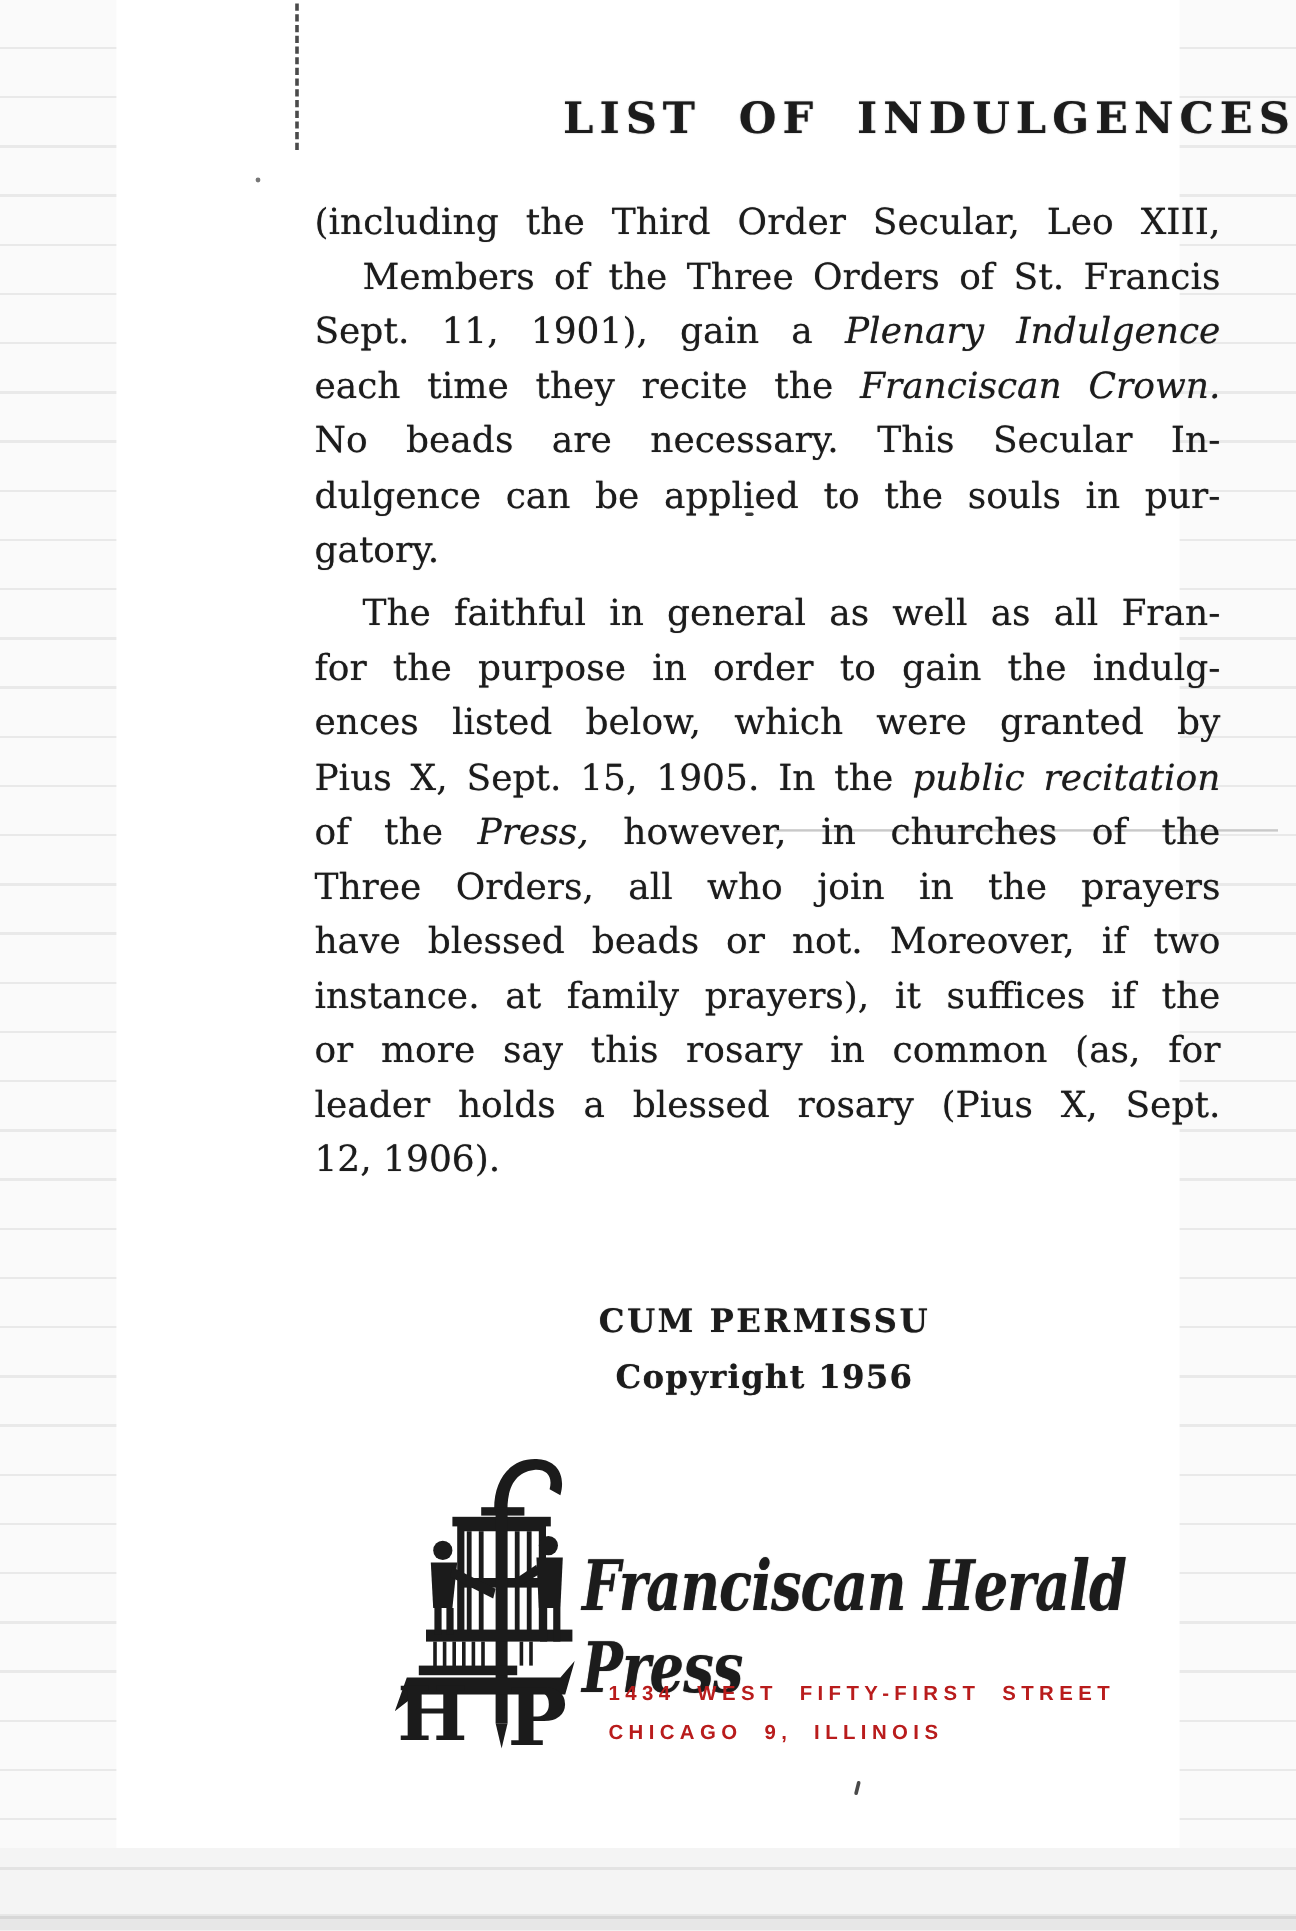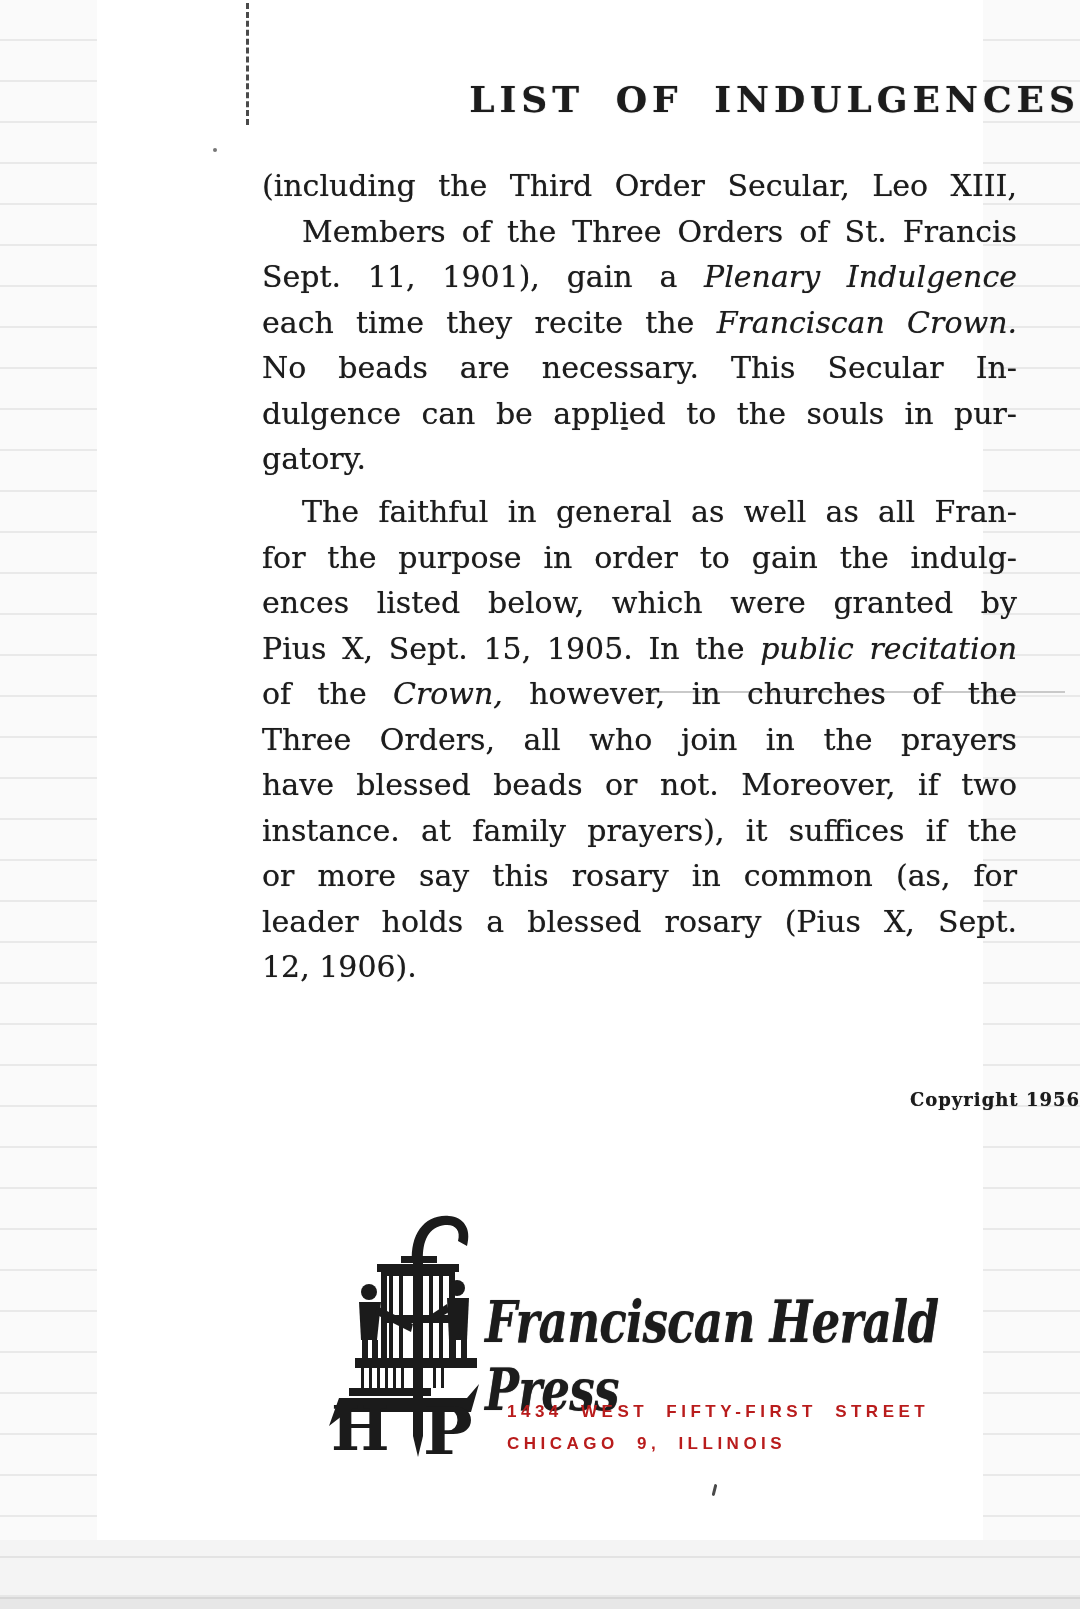--- a/index.html
+++ b/index.html
@@ -35,21 +35,21 @@
     height:45.5px;white-space:normal;
   }
   .tline.indent{padding-left:40px;}
   .tline.last{text-align-last:left;}
   .it{font-style:italic;}
   .permissu-block{
     position:absolute;left:97px;top:1086px;width:886px;text-align:center;
     font-weight:bold;text-shadow:0 0 .7px rgba(0,0,0,.6);
   }
   .permissu-line{font-size:27px;letter-spacing:2px;}
-  .copyright-line{font-size:18px;margin-top:3px;letter-spacing:1px;text-align:right;}
+  .copyright-line{font-size:27px;margin-top:16px;letter-spacing:1px;}
   .press-logo{position:absolute;left:224px;top:1200px;width:158px;height:258px;}
   .press-name{
     position:absolute;left:388px;top:1288px;width:740px;
     font-size:58px;font-weight:bold;font-style:italic;letter-spacing:-1px;
     transform:scaleX(.78);transform-origin:left top;
     text-shadow:0 0 1px rgba(0,0,0,.6);
   }
   .press-address{
     position:absolute;left:410px;top:1402px;
     font-family:"Liberation Sans",sans-serif;font-weight:bold;font-size:17px;
@@ -81,30 +81,31 @@
       <div class="tline last"><span>gatory.</span></div>
     </div>
 
   <div class="scan-strike"></div>
 
   <div id="para2" class="body-text">
       <div class="tline indent"><span>The faithful in general as well as all Fran-</span></div>
       <div class="tline"><span>for the purpose in order to gain the indulg-</span></div>
       <div class="tline"><span>ences listed below, which were granted by</span></div>
       <div class="tline"><span>Pius X, Sept. 15, 1905. In the </span><span class="it">public recitation</span></div>
-      <div class="tline"><span>of the </span><span class="it">Crown,</span><span> however, in churches of the</span></div>
+      <div class="tline"><span>of the </span><span class="it">Press,</span><span> however, in churches of the</span></div>
       <div class="tline"><span>Three Orders, all who join in the prayers</span></div>
       <div class="tline"><span>have blessed beads or not. Moreover, if two</span></div>
       <div class="tline"><span>instance. at family prayers), it suffices if the</span></div>
       <div class="tline"><span>or more say this rosary in common (as, for</span></div>
       <div class="tline"><span>leader holds a blessed rosary (Pius X, Sept.</span></div>
       <div class="tline last"><span>12, 1906).</span></div>
     </div>
 
   <div class="permissu-block">
+    <div class="permissu-line">CUM PERMISSU</div>
     <div class="copyright-line">Copyright 1956</div>
   </div>
 
   <svg class="press-logo" viewBox="0 0 158 258" aria-hidden="true">
     <g fill="#1b1b1b" stroke="none">
 
       <path d="M91 62 C 89 34 104 14 128 16 C 142 17 151 28 146 46 L 137 41 C 140 30 134 24 124 25 C 108 27 101 40 102 62 Z"></path>
 
       <rect x="80" y="56" width="36" height="7"></rect>
 

